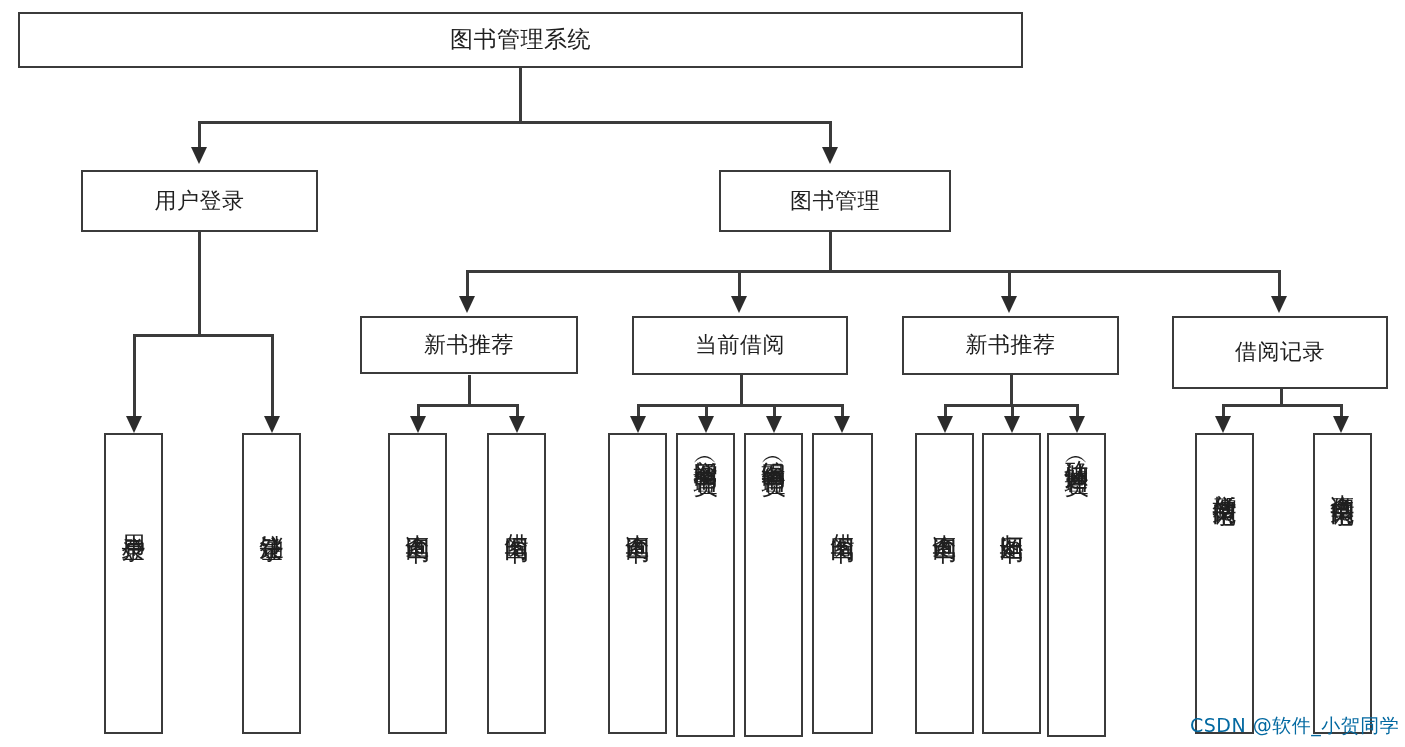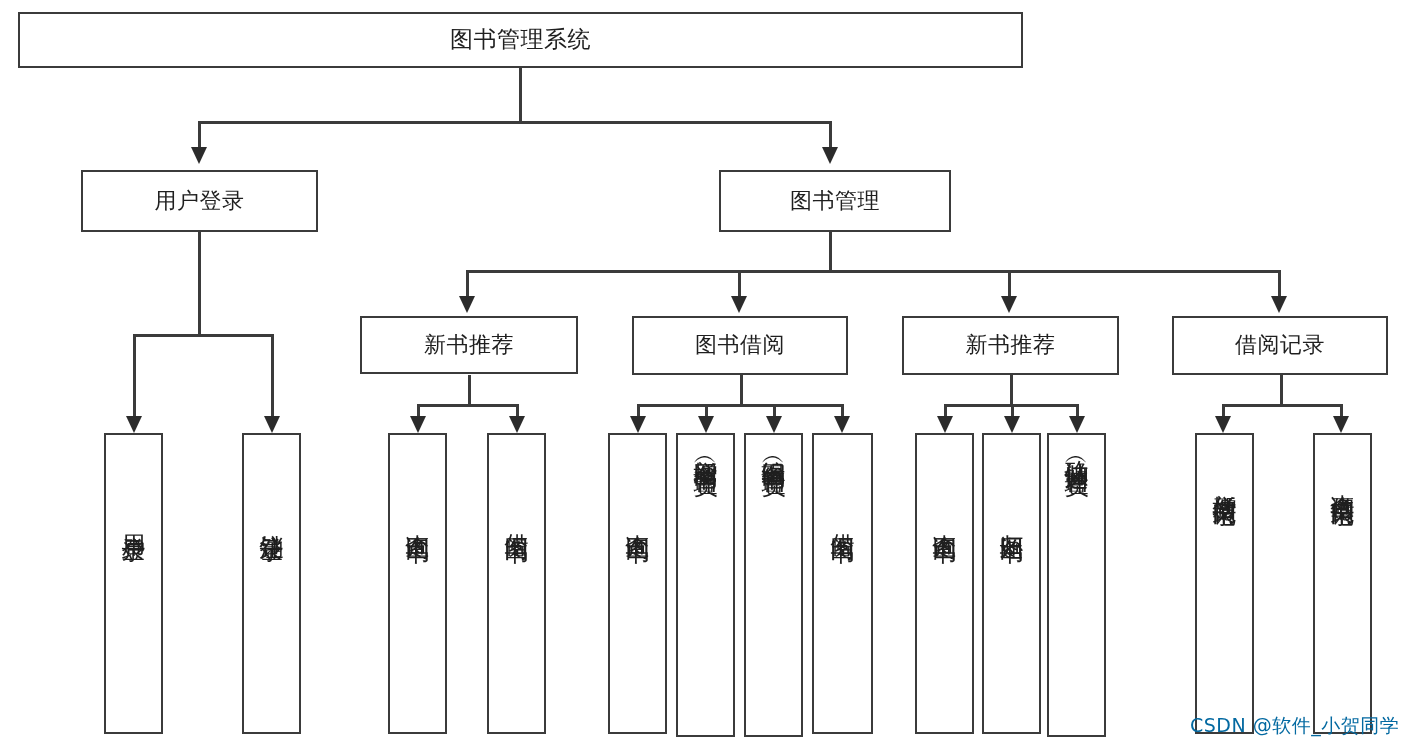--- a/index.html
+++ b/index.html
@@ -156,26 +156,26 @@
     <span class="label">用户登录</span>
   </div>
   <div class="node horiz" style="left:711px; top:170px; width:232px; height:62px;margin-left:8px;">
     <span class="label">图书管理</span>
   </div>
 
   <div class="node horiz" style="left:360px; top:316px; width:218px; height:58px;">
     <span class="label">新书推荐</span>
   </div>
   <div class="node horiz" style="left:632px; top:316px; width:216px; height:59px;">
-    <span class="label">图书借阅</span>
+    <span class="label">当前借阅</span>
   </div>
   <div class="node horiz" style="left:902px; top:316px; width:217px; height:59px;">
     <span class="label">新书推荐</span>
   </div>
-  <div class="node horiz" style="left:1172px; top:316px; width:216px; height:59px;">
+  <div class="node horiz" style="left:1172px; top:316px; width:216px; height:73px;">
     <span class="label">借阅记录</span>
   </div>
 
   <div class="node vert" style="left:104px; top:433px; width:59px; height:301px; padding-top:80px;">
     <span class="label">用户登录</span>
   </div>
   <div class="node vert" style="left:242px; top:433px; width:59px; height:301px; padding-top:80px;">
     <span class="label">注销登录</span>
   </div>
 

